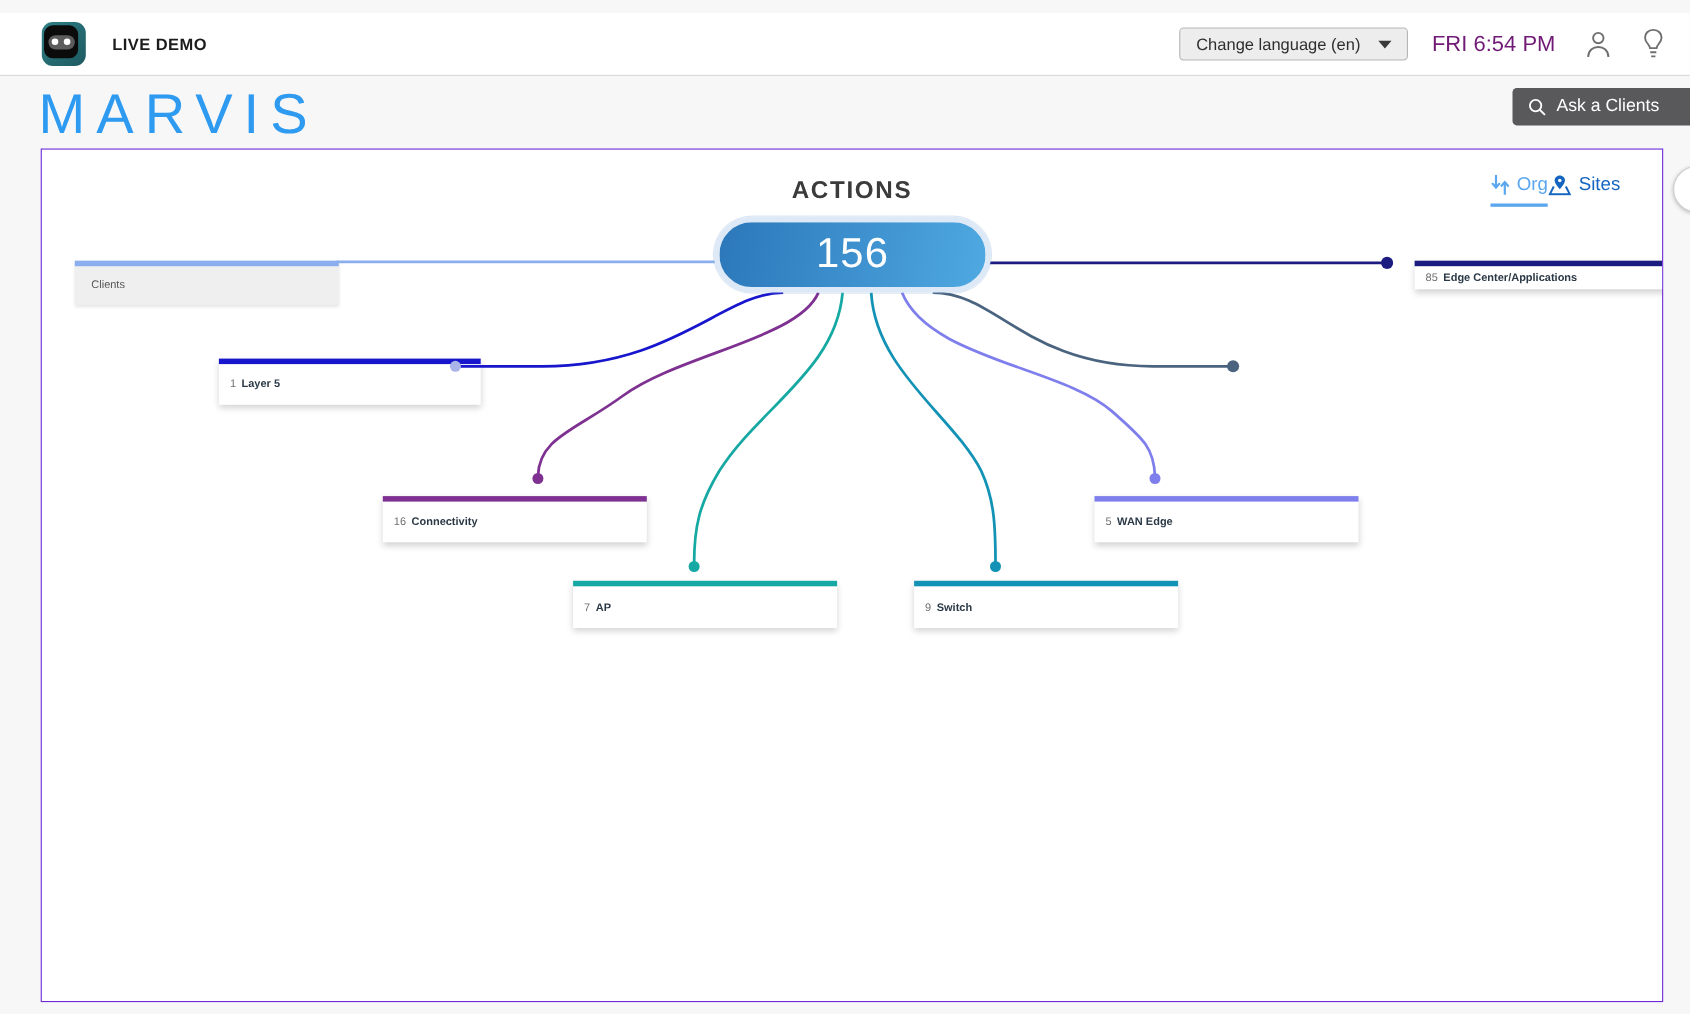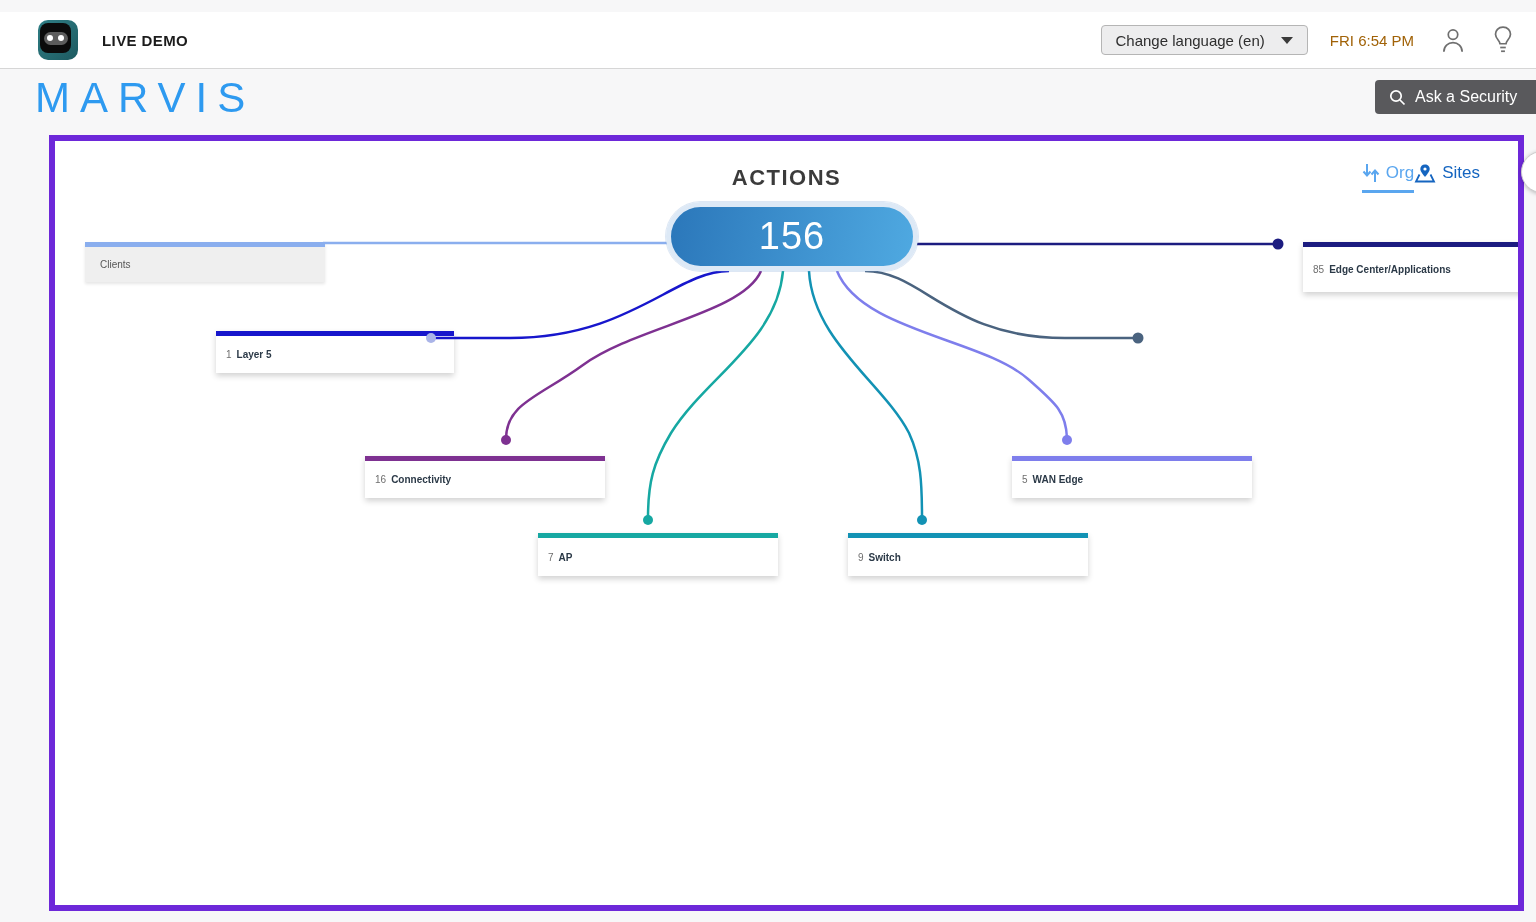--- a/index.html
+++ b/index.html
@@ -20,34 +20,34 @@
   .logo-eye { width:6px; height:6px; background:#fff; border-radius:50%; }
   .brand { margin-left:24px; font-size:15px; font-weight:700; color:#1c1c1c;
     letter-spacing:.4px; }
   .topbar-right { margin-left:auto; display:flex; align-items:center;
     padding-right:22px; }
   .lang-select { height:30px; padding:0 14px; background:#ededee;
     border:1px solid #b5b5b5; border-radius:4px; display:flex;
     align-items:center; gap:16px; font-size:15px; color:#2e2e2e; cursor:pointer; }
   .caret-down { width:0; height:0; border-left:6px solid transparent;
     border-right:6px solid transparent; border-top:7px solid #3a3a3a; }
-  .clock { margin-left:22px; font-size:15px; color:#a16207;text-align:center; }
+  .clock { margin-left:22px; font-size:20px; color:#701a75;text-align:center; }
   .tb-icon { margin-left:26px; display:flex; align-items:center; cursor:pointer; }
 
   
-  .page-title { position:absolute; left:35px; top:74px; font-size:42px;
+  .page-title { position:absolute; left:35px; top:74px; font-size:51px;
     font-weight:200; letter-spacing:10px; }
   .ask-btn { position:absolute; left:1375px; top:80px; height:34px;
     min-width:190px; background:#59595c; border:none; border-radius:4px;
     color:#fff; font-size:16px; display:flex; align-items:center; gap:9px;
     padding:0 14px; cursor:pointer; font-family:inherit; }
 
   
-  .card { position:absolute; left:49px; top:135px; width:1475px; height:776px;
-    background:#fff; border:6px solid #6d28d9; overflow:hidden; }
+  .card { position:absolute; left:37px; top:135px; width:1475px; height:776px;
+    background:#fff; border:1px solid #6d28d9; overflow:hidden; }
   .actions-title { position:absolute; left:0; top:24px; width:100%;
     text-align:center; font-size:22px; font-weight:700; color:#3b3b3b;
     letter-spacing:1.5px; z-index:3; }
   .view-tabs { position:absolute; right:38px; top:22px; display:flex;
     z-index:3; }
   .vtab { display:flex; align-items:center; gap:6px; font-size:17px;
     cursor:pointer; padding-bottom:7px; border-bottom:3px solid transparent; }
   .vtab.active { border-bottom-color:currentColor; }
 
   .collapse-btn { position:absolute; left:1521px; top:151px; width:42px;
@@ -111,21 +111,21 @@
   </div>
 </div>
 
 <div class="page-title" style="color: rgb(46, 154, 240);">MARVIS</div>
 
 <button class="ask-btn">
   <svg width="17" height="17" viewBox="0 0 17 17" fill="none" stroke="#fff" stroke-width="1.7">
     <circle cx="7" cy="7" r="5.2"></circle>
       <line x1="11" y1="11" x2="15.5" y2="15.5"></line>
   </svg>
-  <span>Ask a Security</span>
+  <span>Ask a Clients</span>
 </button>
 
 <div class="card">
 
   <div class="actions-title">ACTIONS</div>
 
   <div class="view-tabs">
     <div class="vtab active" style="color: rgb(90, 166, 239);">
       <svg width="18" height="20" viewBox="0 0 18 20" fill="none" stroke="currentColor" stroke-width="2">
         <line x1="5" y1="1" x2="5" y2="12"></line>
@@ -165,21 +165,21 @@
 
   <div class="root-node" style="background: linear-gradient(100deg, rgb(43, 119, 186), rgb(79, 169, 225)); border-color: rgb(221, 233, 246);">
     <span class="root-value">156</span>
   </div>
 
   <div class="mm-box disabled" style="left: 30px; top: 101px; width: 240px; height: 40px; border-top-color: rgb(138, 174, 238);">
     <span class="count"></span>
     <span class="label">Clients</span>
   </div>
 
-  <div class="mm-box" style="left: 1248px; top: 101px; width: 240px; height: 50px; border-top-color: rgb(28, 28, 128);">
+  <div class="mm-box" style="left: 1248px; top: 101px; width: 240px; height: 26px; border-top-color: rgb(28, 28, 128);">
     <span class="count">85</span>
     <span class="label">Edge Center/Applications</span>
   </div>
 
   <div class="mm-box" style="left: 161px; top: 190px; width: 238px; height: 42px; border-top-color: rgb(23, 22, 204);">
     <span class="count">1</span>
     <span class="label">Layer 5</span>
   </div>
 
 

